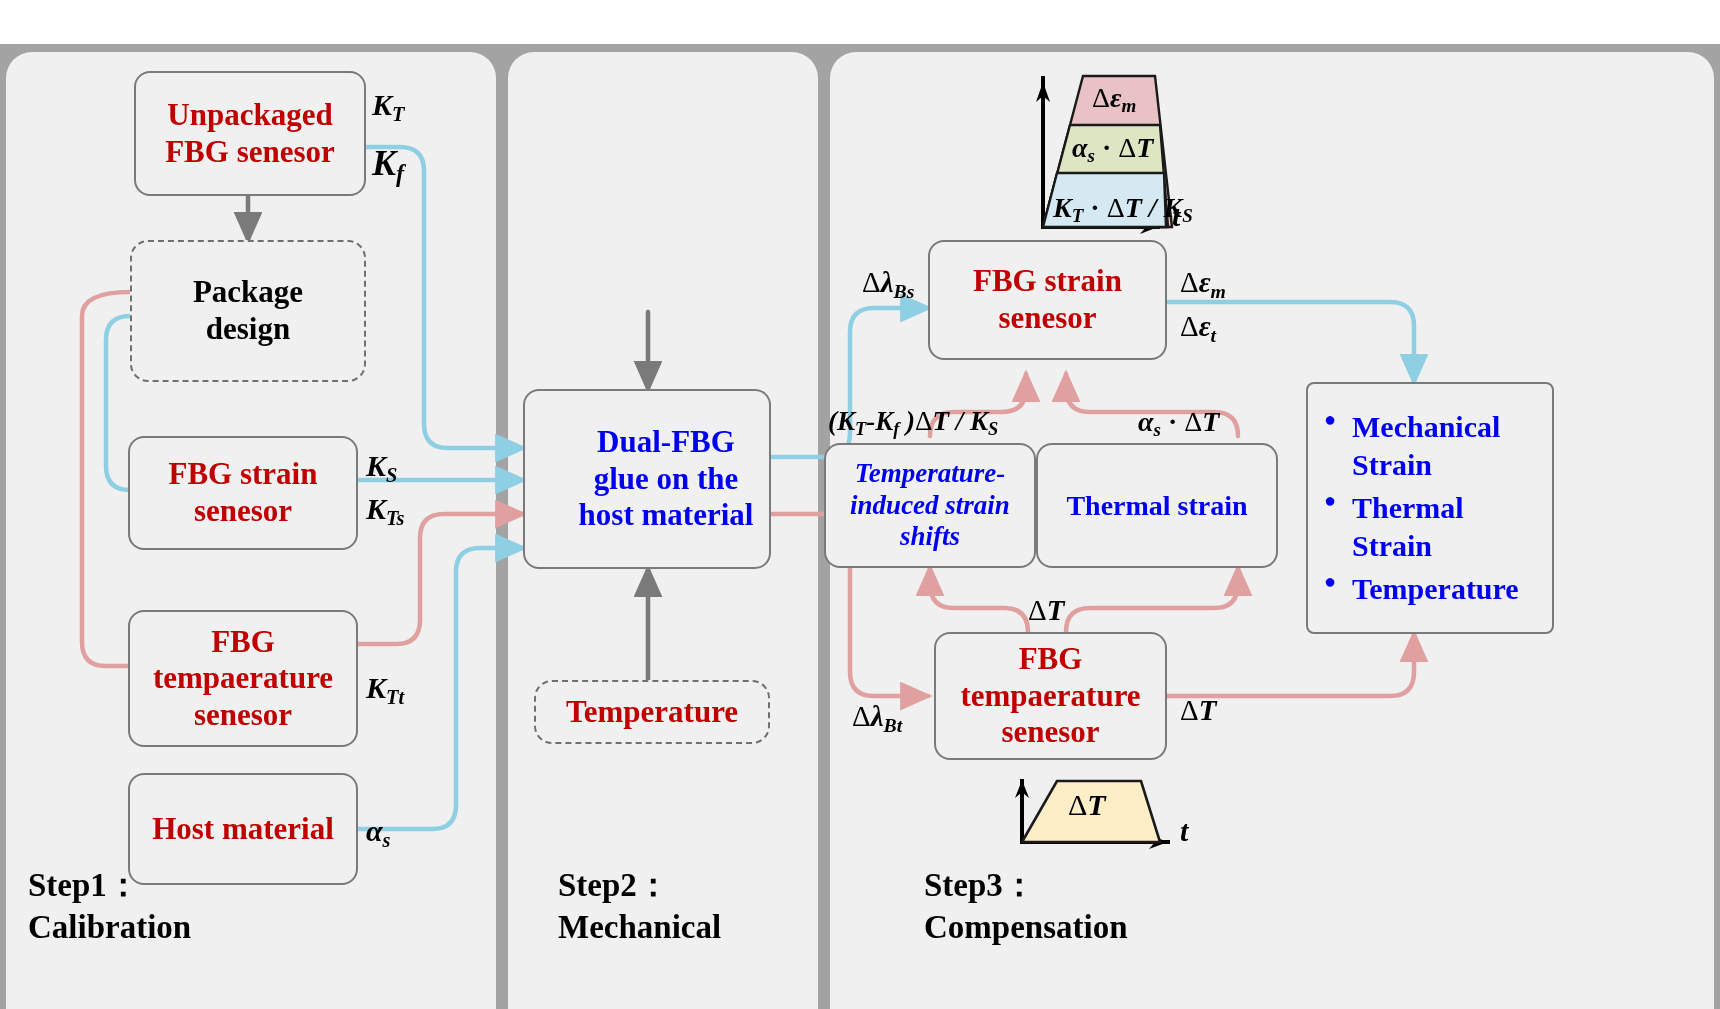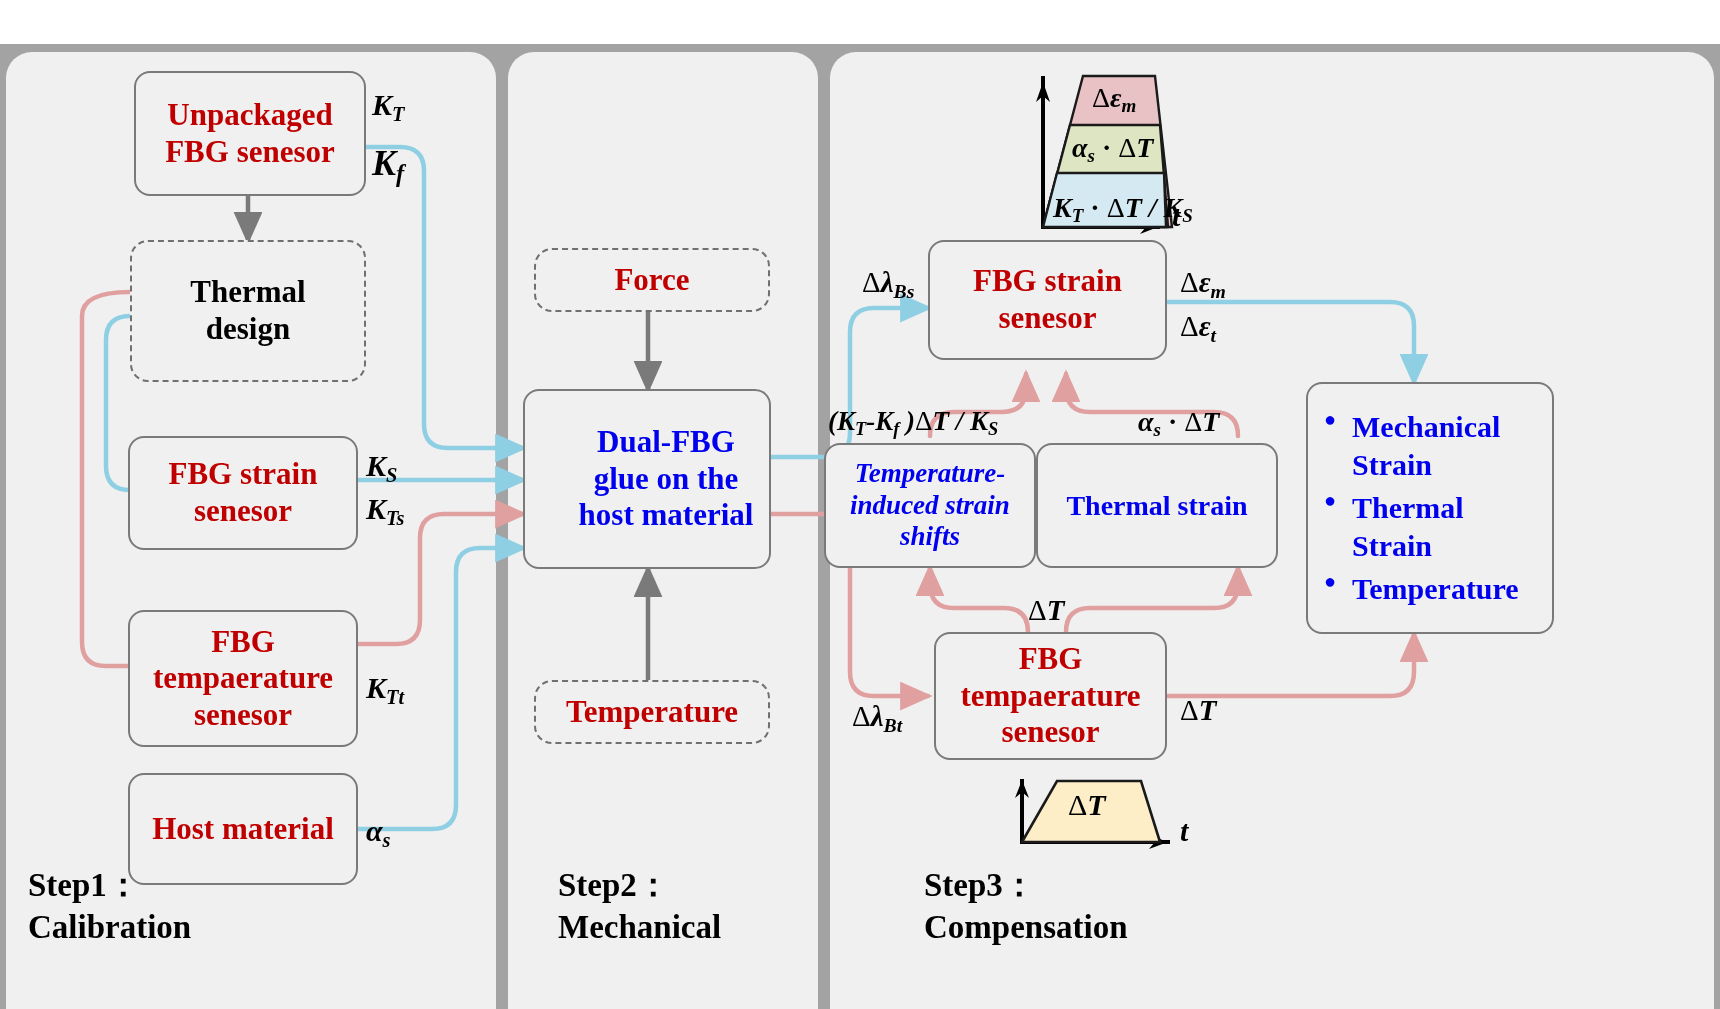--- a/index.html
+++ b/index.html
@@ -182,21 +182,21 @@
       <path d="M1022,736 L1015,754 L1022,748 L1029,754 z" fill="#000"></path>
       <path d="M1022,798 L1170,798" stroke="#000" stroke-width="4" fill="none"></path>
       <path d="M1168,798 L1149,791 L1155,798 L1149,805 z" fill="#000"></path>
       <path d="M1022,798 L1057,737 L1141,737 L1160,798 Z" fill="#fdeec8" stroke="#1a1a1a" stroke-width="2.6"></path>
     </g>
   </svg>
 
   <div class="box red" style="left: 134px; top: 27px; width: 232px; height: 125px; font-size: 31px; white-space: pre-line;">Unpackaged
 FBG senesor</div>
 
-  <div class="box black dashed" style="left: 130px; top: 196px; width: 236px; height: 142px; font-size: 31px; white-space: pre-line;">Thermal
+  <div class="box black dashed" style="left: 130px; top: 196px; width: 236px; height: 142px; font-size: 31px; white-space: pre-line;">Package
 design</div>
 
   <div class="box red" style="left: 128px; top: 392px; width: 230px; height: 114px; font-size: 31px; white-space: pre-line;">FBG strain
 senesor</div>
 
   <div class="box red" style="left: 128px; top: 566px; width: 230px; height: 137px; font-size: 31px; white-space: pre-line;">FBG
 tempaerature
 senesor</div>
 
   <div class="box red" style="left: 128px; top: 729px; width: 230px; height: 112px; font-size: 31px; white-space: pre-line;">Host material</div>
@@ -204,21 +204,20 @@
   <div class="mlabel" style="left:372px; top:44px; font-size:30px;"><b><i>K</i></b><span class="sub">T</span></div>
   <div class="mlabel" style="left:372px; top:98px; font-size:36px;"><b><i>K</i></b><span class="sub">f</span></div>
   <div class="mlabel" style="left:366px; top:405px; font-size:30px;"><b><i>K</i></b><span class="sub">S</span></div>
   <div class="mlabel" style="left:366px; top:448px; font-size:30px;"><b><i>K</i></b><span class="sub">Ts</span></div>
   <div class="mlabel" style="left:366px; top:627px; font-size:30px;"><b><i>K</i></b><span class="sub">Tt</span></div>
   <div class="mlabel" style="left:366px; top:770px; font-size:30px;"><b><i>α</i></b><span class="sub">s</span></div>
 
   <div class="step-label" style="left:28px; top:820px;">Step1：
 Calibration</div>
 
-  <div class="box red dashed" style="left:534px; top:204px; width:236px; height:64px; font-size:31px;">Force</div>
 
   <div class="box blue" style="left: 523px; top: 345px; width: 248px; height: 180px; font-size: 31px; white-space: pre-line; padding-left: 46px;">Dual-FBG
 glue on the
 host material</div>
 
   <div class="box red dashed" style="left:534px; top:636px; width:236px; height:64px; font-size:31px;">Temperature</div>
 
   <div class="step-label" style="left:558px; top:820px;">Step2：
 Mechanical</div>
 
@@ -228,21 +227,21 @@
   <div class="box blue" style="left: 824px; top: 399px; width: 212px; height: 125px; font-size: 27px; white-space: pre-line; font-style: italic;">Temperature-
 induced strain
 shifts</div>
 
   <div class="box blue" style="left:1036px; top:399px; width:242px; height:125px; font-size:28px;">Thermal strain</div>
 
   <div class="box red" style="left: 934px; top: 588px; width: 233px; height: 128px; font-size: 31px; white-space: pre-line;">FBG
 tempaerature
 senesor</div>
 
-  <div class="box" style="left:1306px; top:338px; width:248px; height:252px; align-items:center; justify-content:flex-end;">
+  <div class="box" style="left:1306px; top:338px; width:248px; height:252px; align-items:center; justify-content:flex-end;border-radius:8px;">
     <div class="bullets">
       <div class="li">Mechanical Strain</div>
       <div class="li">Thermal Strain</div>
       <div class="li">Temperature</div>
     </div>
   </div>
 
   <div class="mlabel" style="left:862px; top:222px; font-size:29px;">Δ<b><i>λ</i></b><span class="sub">Bs</span></div>
   <div class="mlabel" style="left:1180px; top:222px; font-size:29px;">Δ<b><i>ε</i></b><span class="sub">m</span></div>
   <div class="mlabel" style="left:1180px; top:266px; font-size:29px;">Δ<b><i>ε</i></b><span class="sub">t</span></div>

